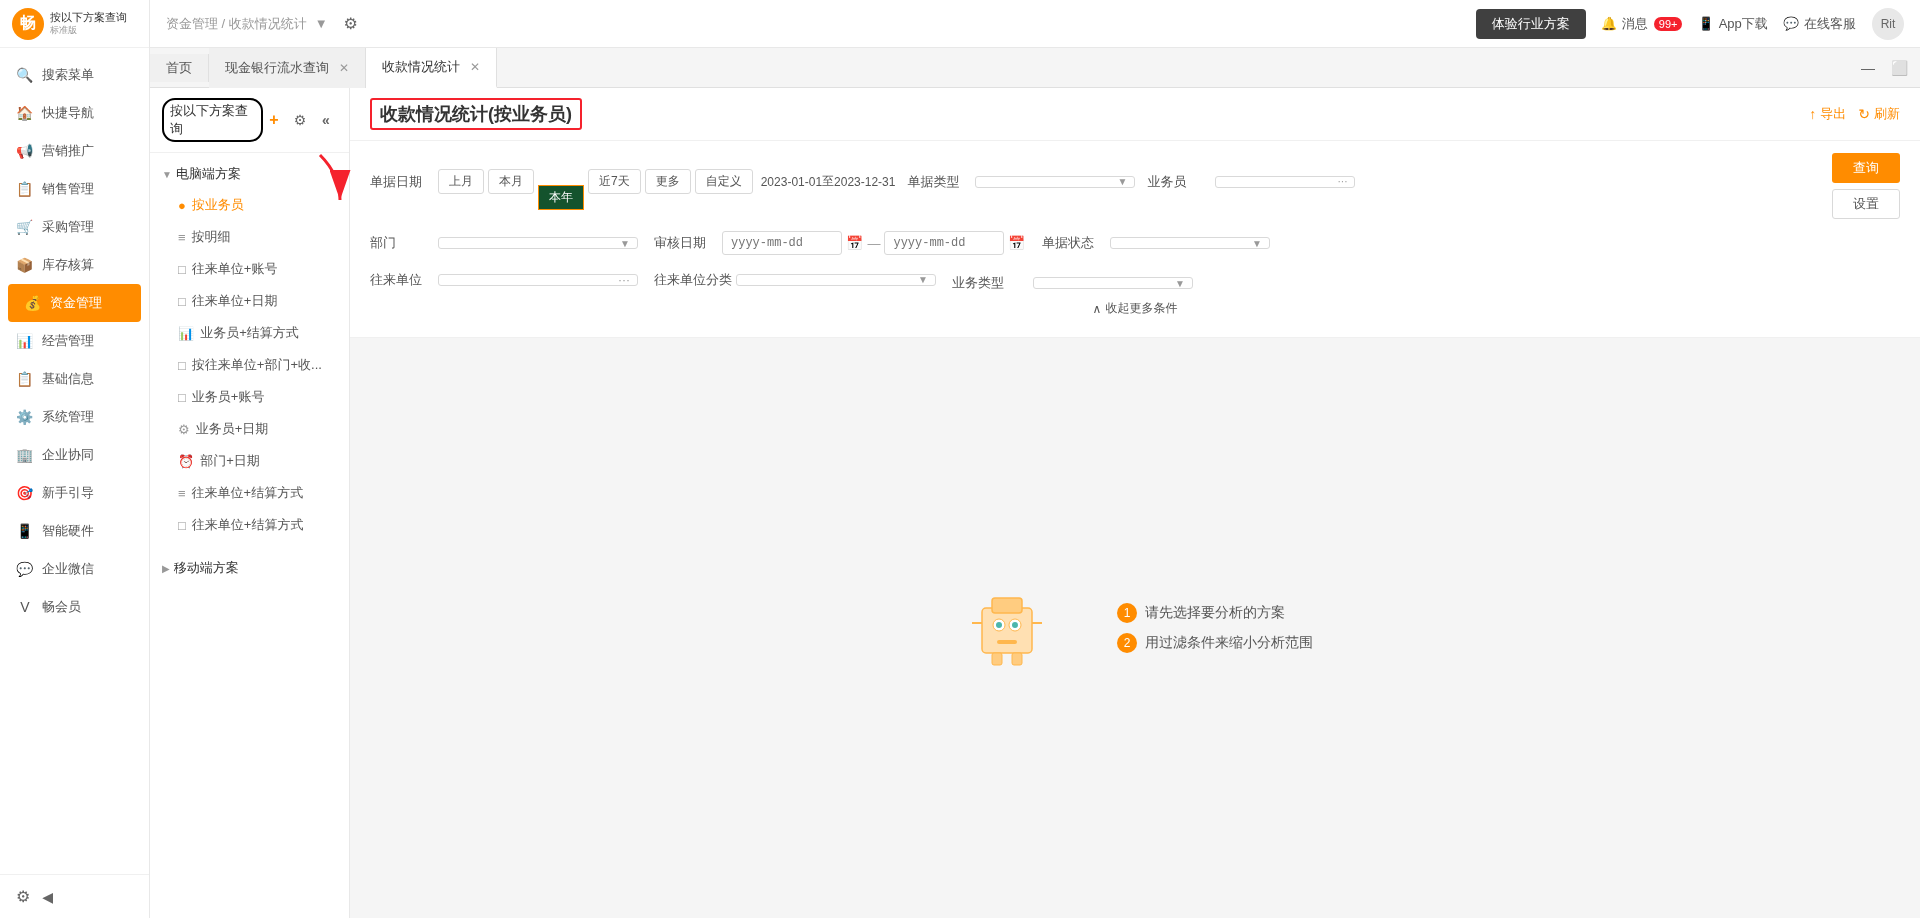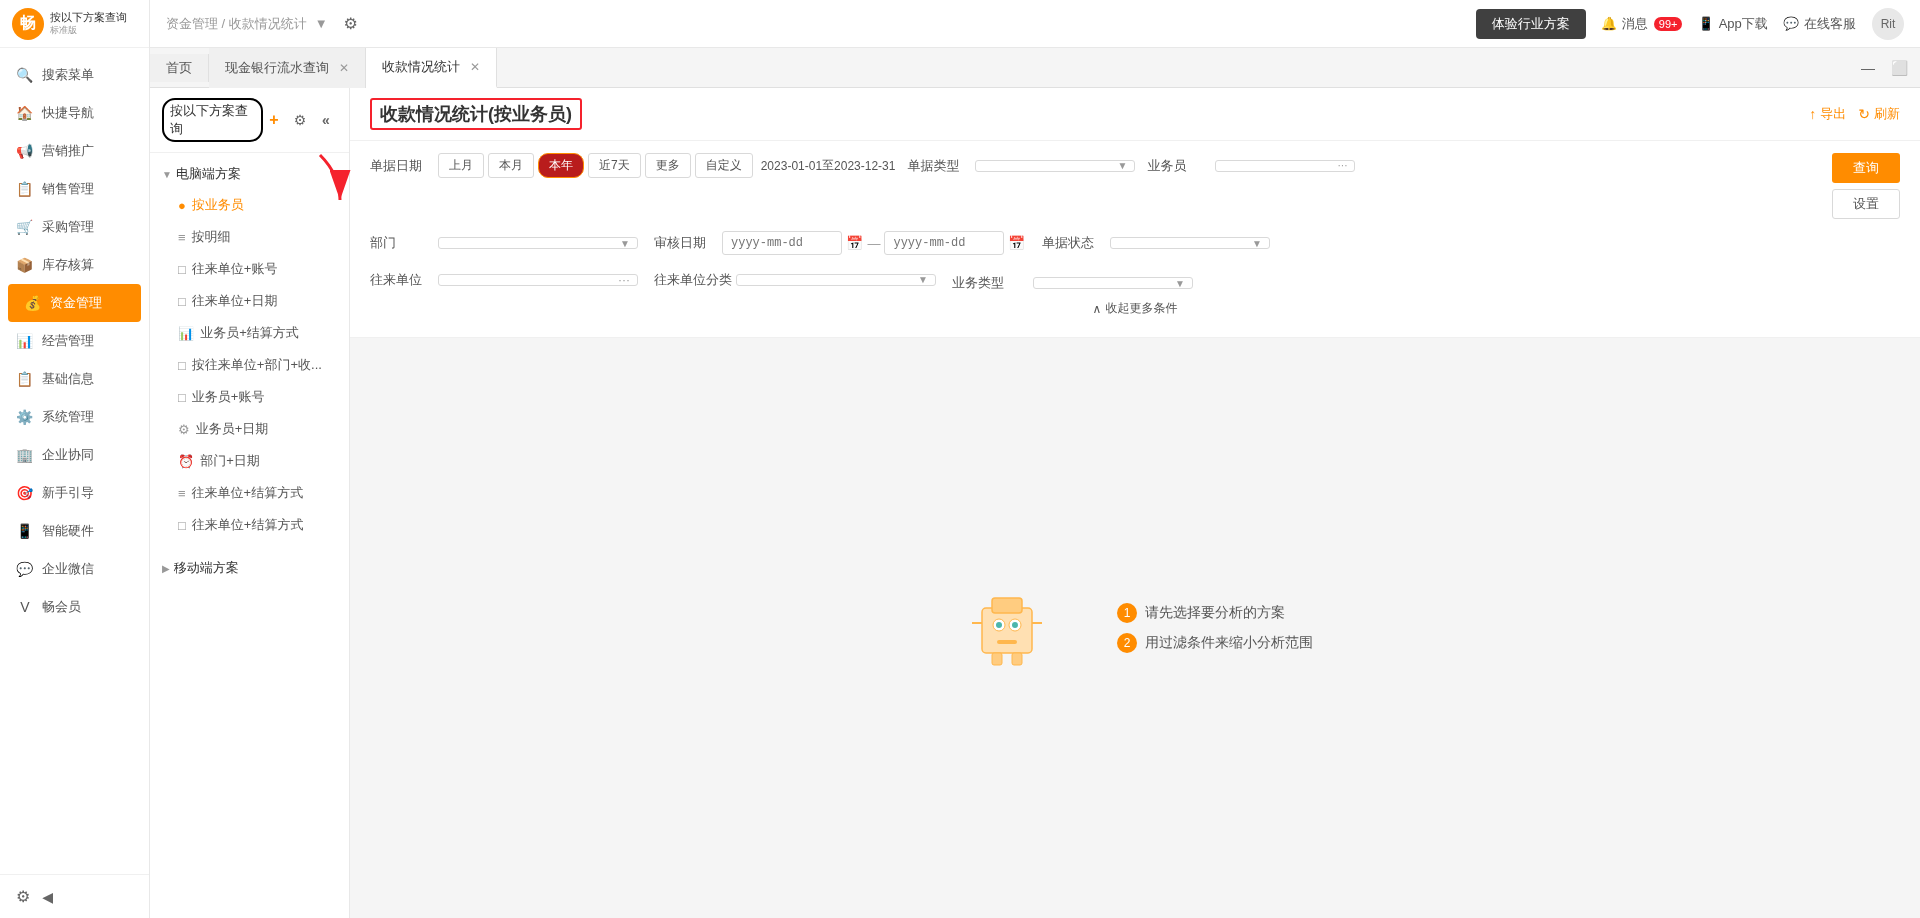--- a/index.html
+++ b/index.html
@@ -63,21 +63,21 @@
     .page-title-bar { background: #fff; padding: 10px 20px; display: flex; align-items: center; justify-content: space-between; border-bottom: 1px solid #f0f0f0; }
     .page-title { font-size: 18px; font-weight: bold; color: #333; border: 2px solid #f5222d; padding: 2px 8px; display: inline-block; border-radius: 2px; }
     .page-actions { display: flex; align-items: center; gap: 12px; }
     .page-action-btn { display: flex; align-items: center; gap: 4px; color: #ff8c00; cursor: pointer; font-size: 13px; }
 
     
     .filter-area { background: #fff; padding: 12px 20px; border-bottom: 1px solid #f0f0f0; }
     .filter-label { color: #555; font-size: 13px; min-width: 60px; white-space: nowrap; }
     .filter-date-buttons { display: flex; gap: 4px; align-items: center; }
     .date-btn { padding: 3px 10px; border: 1px solid #d9d9d9; border-radius: 3px; background: #fff; cursor: pointer; font-size: 12px; color: #555; }
-    .date-btn.active { background: #b91c1c; color: white; border-color: #ff8c00; border-radius: 10px; }
+    .date-btn.active { background: #14532d; color: white; border-color: #ff8c00; border-radius: 0; margin-top: 32px; }
     .date-range { display: flex; align-items: center; font-size: 12px; color: #555; }
     .filter-select-wrap { position: relative; display: inline-flex; align-items: center; }
     .filter-select-wrap .arrow { position: absolute; right: 8px; color: #999; font-size: 10px; pointer-events: none; }
     .filter-input-box { border: 1px solid #d9d9d9; border-radius: 3px; padding: 5px 8px; font-size: 13px; color: #555; min-width: 140px; }
     .date-input-wrap { display: flex; align-items: center; gap: 4px; }
     .date-input { border: 1px solid #d9d9d9; border-radius: 3px; padding: 4px 8px; font-size: 12px; color: #bbb; min-width: 110px; font-family: Liberation Mono, monospace; }
     .date-sep { color: #999; }
     .cal-icon { color: #999; font-size: 14px; cursor: pointer; }
 
     .filter-actions-right { display: flex; flex-direction: column; gap: 6px; }

